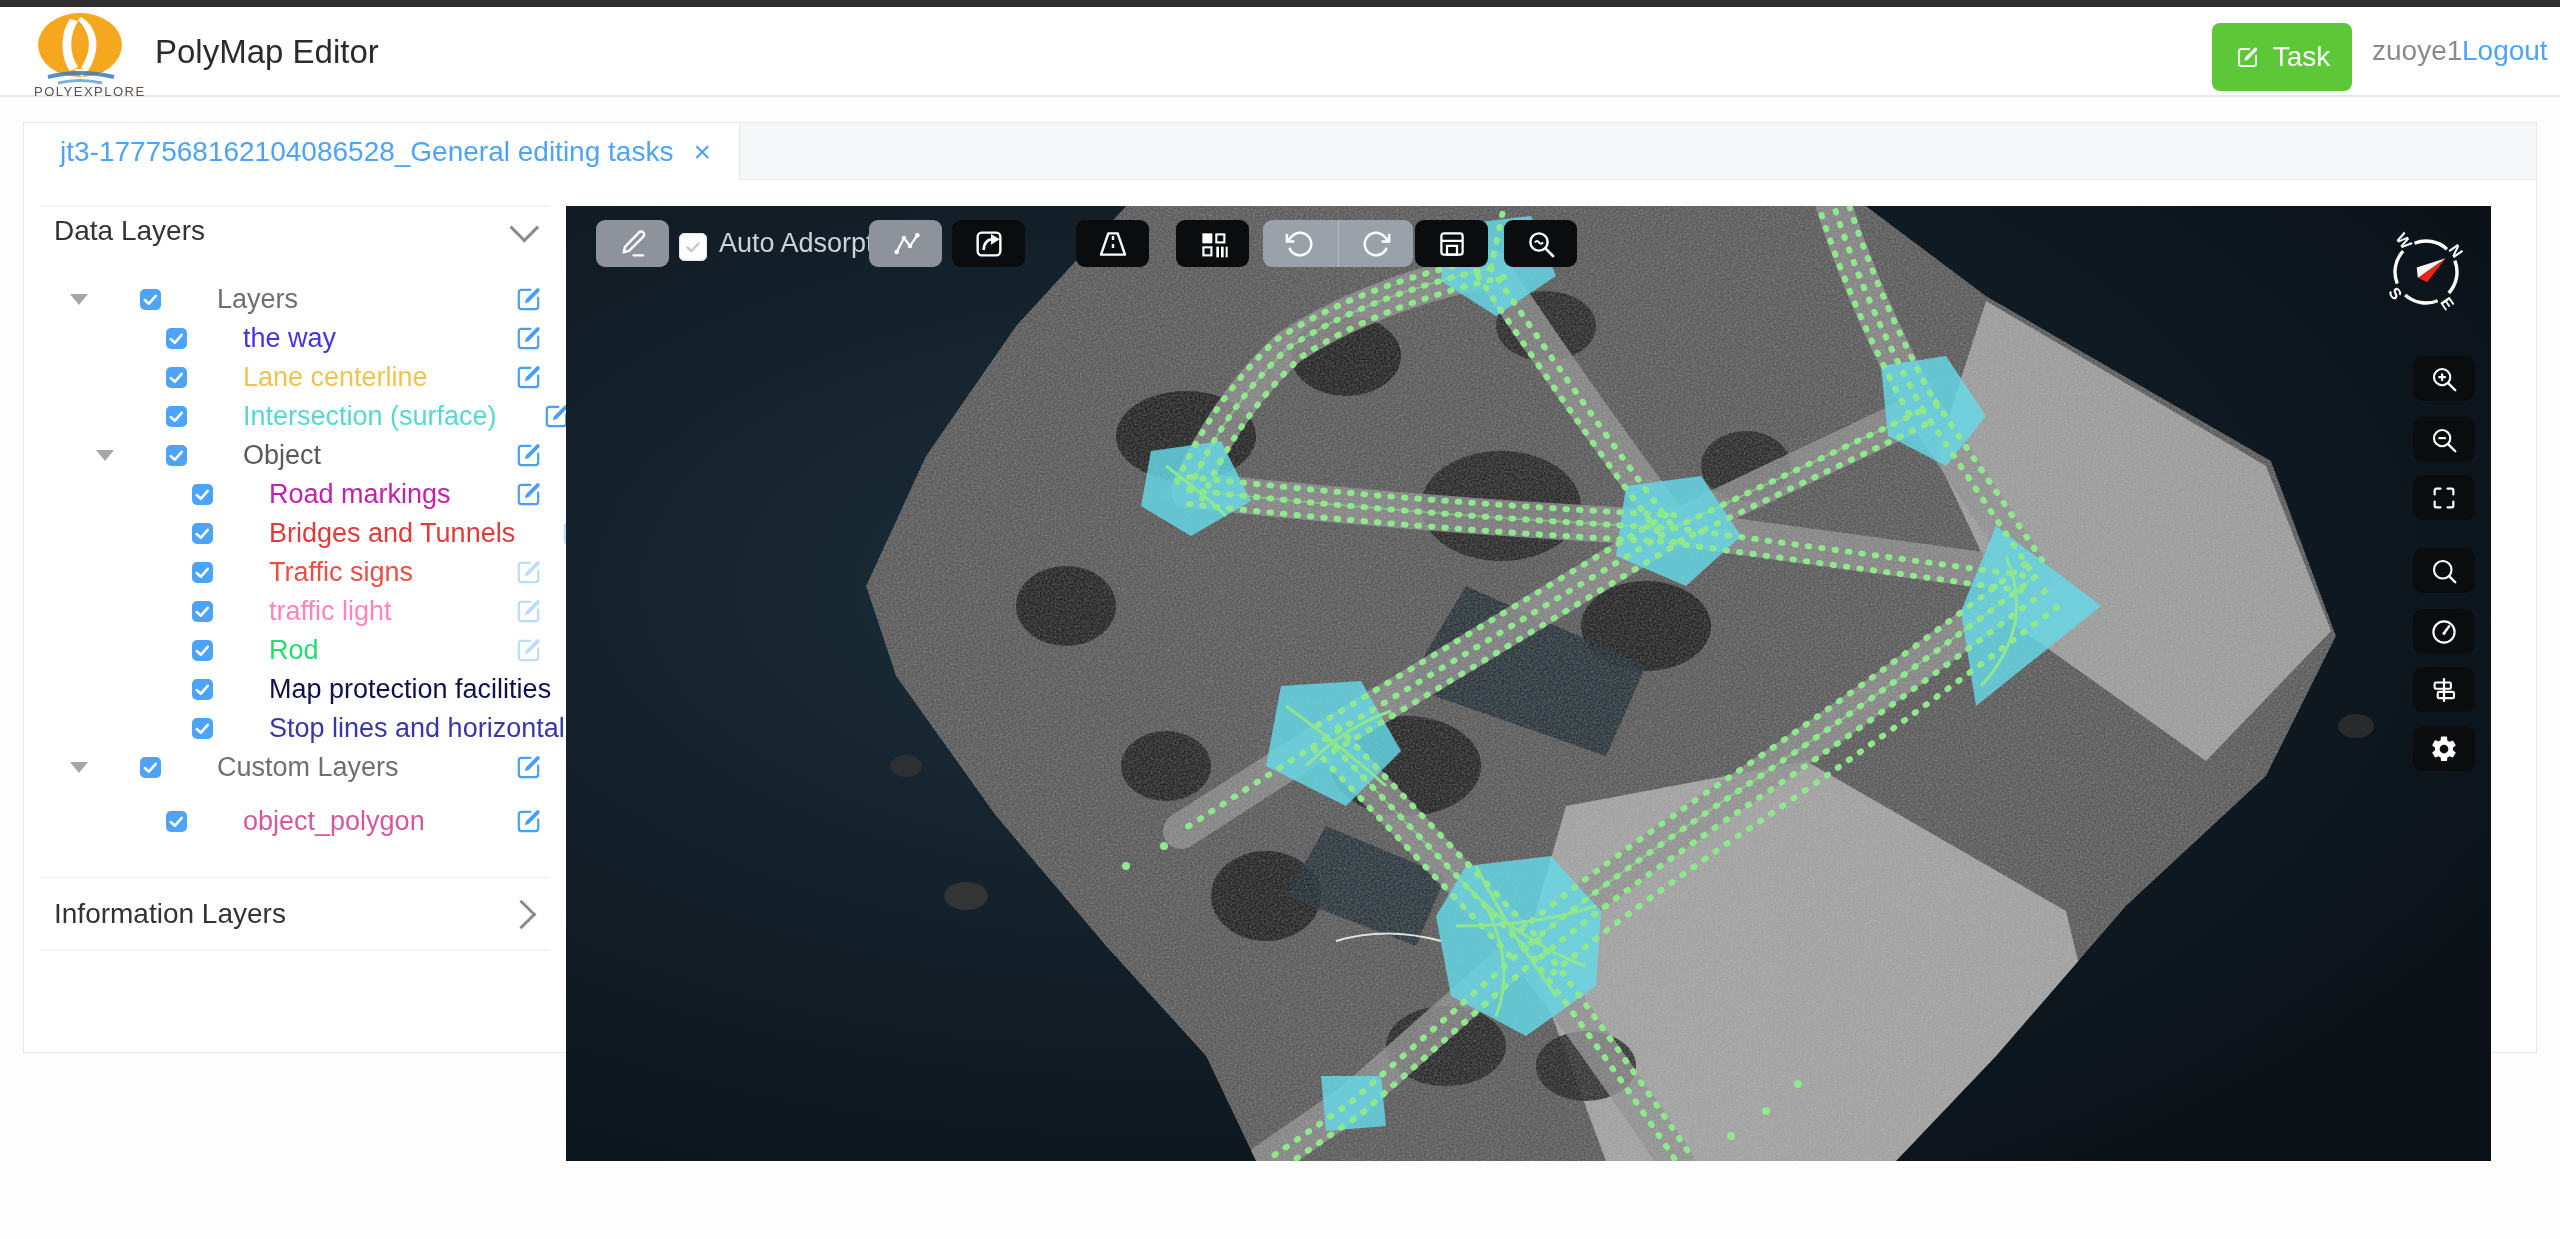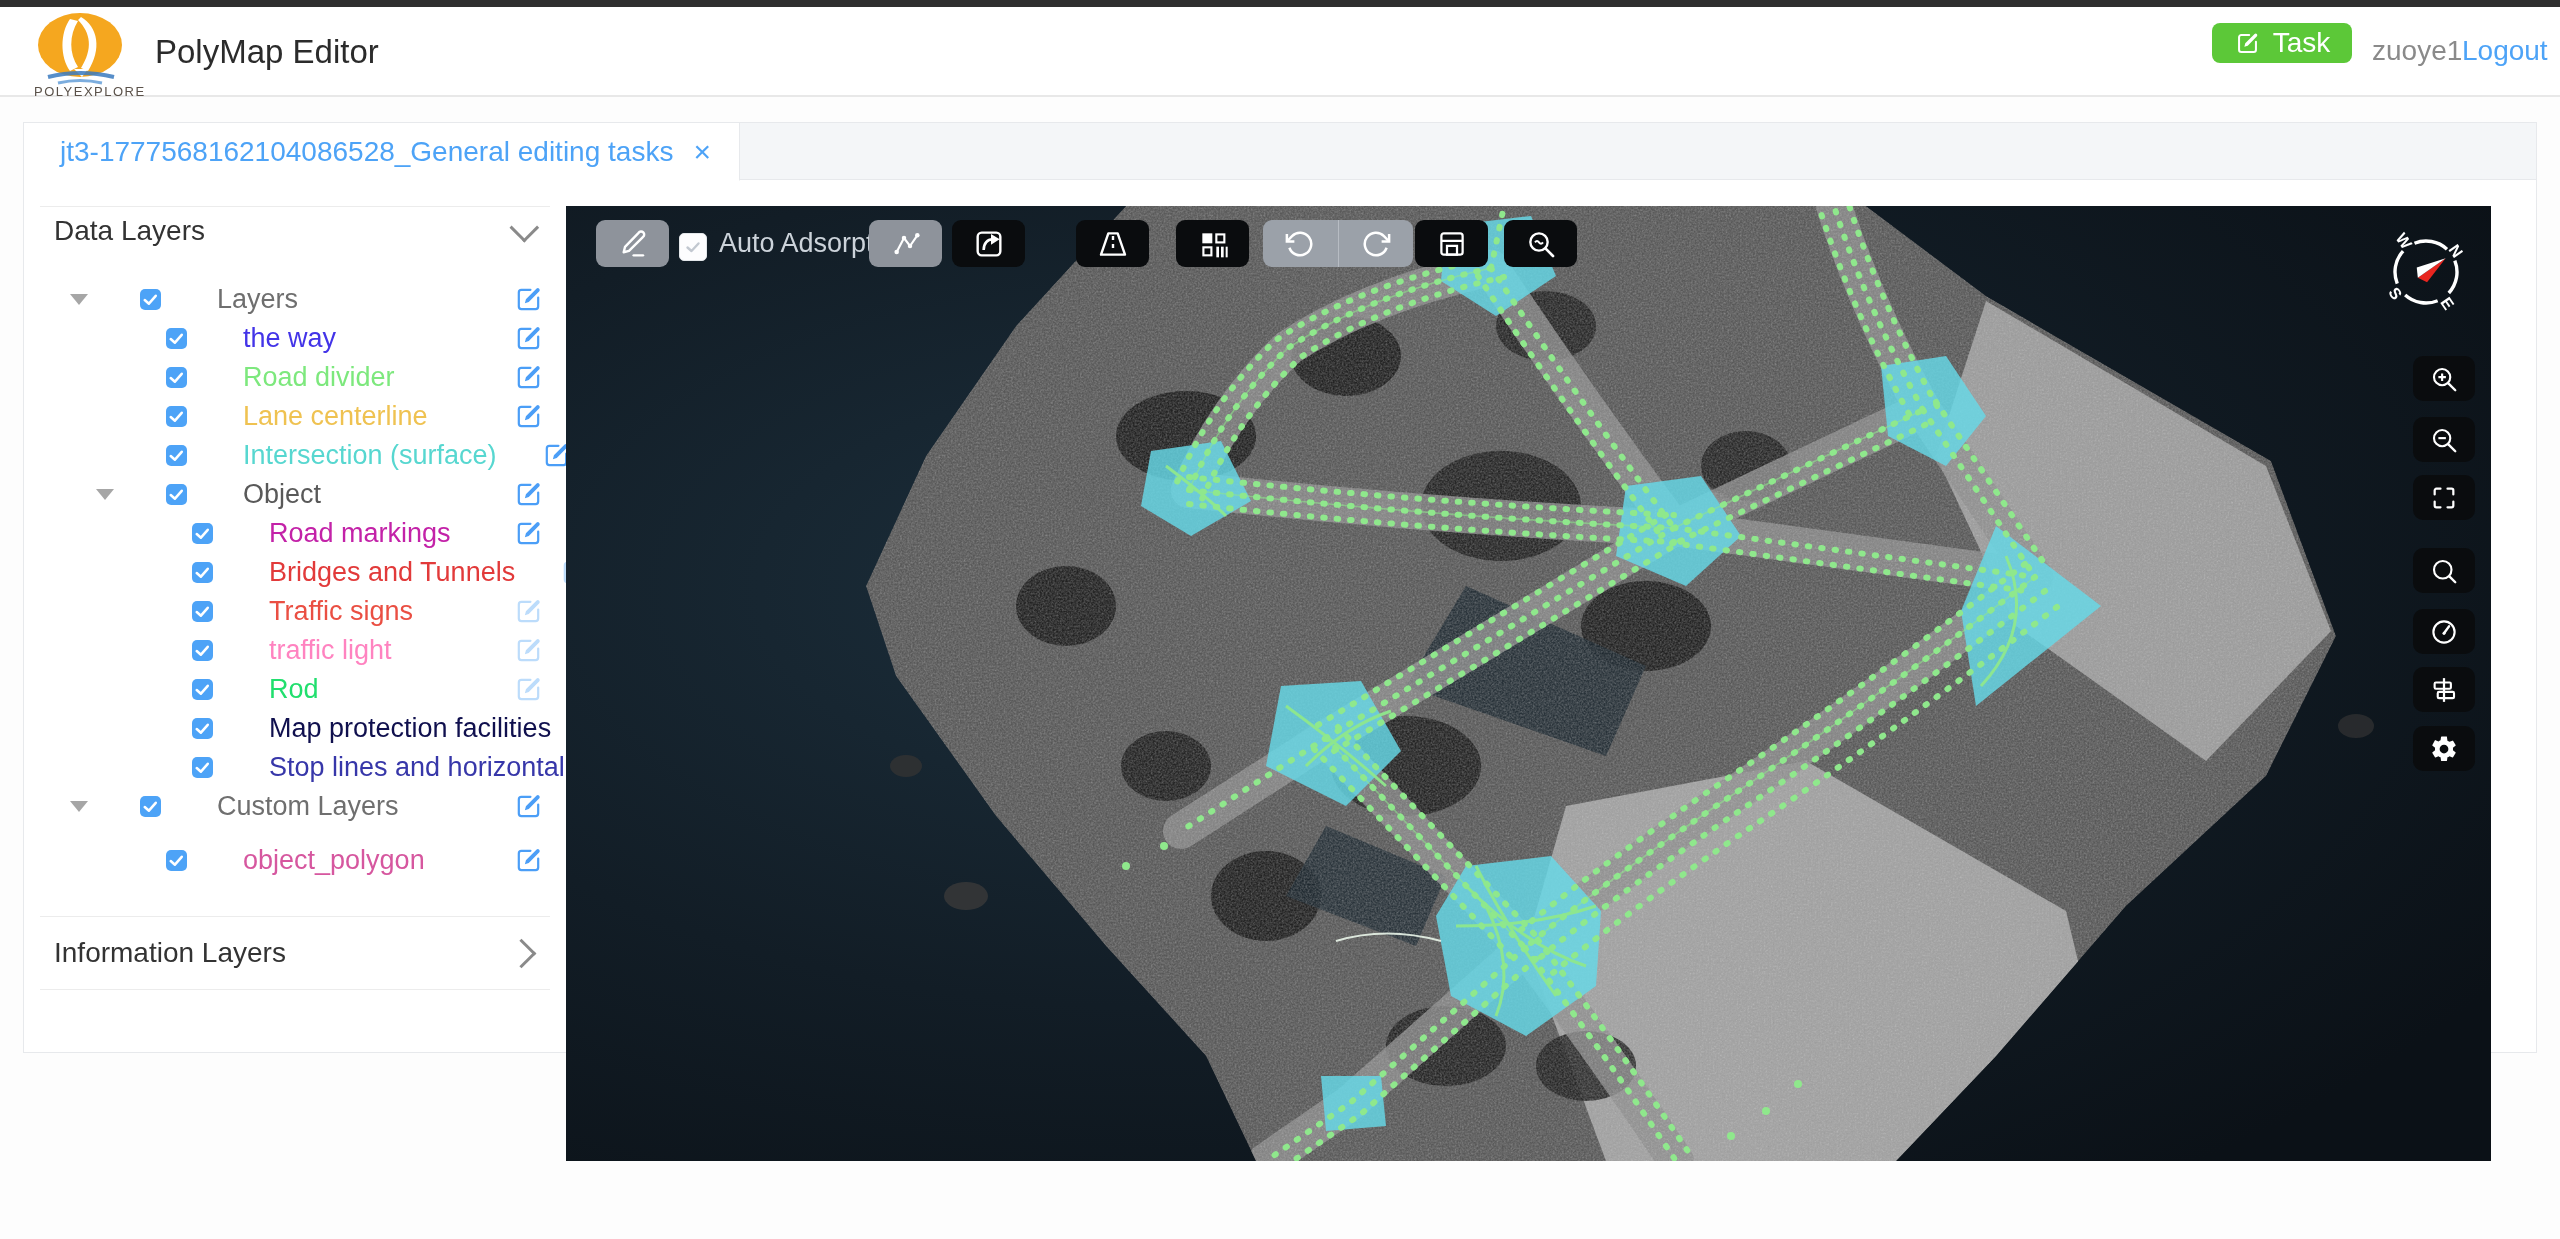--- a/index.html
+++ b/index.html
@@ -2,21 +2,21 @@
 <html style="--accent: #4da3f7; --green-btn: #5cc838; --line-green: #8fe88c; --cyan: #66d9e8; --needle-red: #e8251f;"><head>
 <meta charset="utf-8">
 <style>
   html,body{margin:0;padding:0;background:#fdfdfd;width:2560px;height:1239px;overflow:hidden;
     font-family:"Liberation Sans",sans-serif;-webkit-font-smoothing:antialiased;}
   
   #topstrip{position:absolute;left:0;top:0;width:2560px;height:7px;background:#2f2f2f;}
   #header{position:absolute;left:0;top:7px;width:2560px;height:88px;background:#fff;border-bottom:2px solid #e8e8e8;}
   #logo{position:absolute;left:18px;top:4px;width:200px;height:86px;}
   #app-title{position:absolute;left:155px;top:26px;font-size:33px;color:#2b2b2b;}
-  #task-btn{position:absolute;left:2212px;top:16px;width:140px;height:40px;background:var(--green-btn);
+  #task-btn{position:absolute;left:2212px;top:16px;width:140px;height:68px;background:var(--green-btn);
     border-radius:8px;color:#fff;font-size:28px;display:flex;align-items:center;justify-content:center;gap:12px;cursor:pointer;}
   #username{position:absolute;left:2372px;top:28px;font-size:28px;color:#8a8a8a;}
   #logout{position:absolute;left:2462px;top:28px;font-size:28px;color:var(--accent);cursor:pointer;}
   
   #card{position:absolute;left:23px;top:122px;width:2514px;height:931px;background:#fff;border:1px solid #e7e9ec;box-sizing:border-box;}
   #tabbar{position:absolute;left:0;top:0;width:100%;height:57px;background:#f4f6f8;border-bottom:1px solid #e7e9ec;box-sizing:border-box;display:flex;}
   #tab-active{height:57px;background:#fff;border-right:1px solid #e7e9ec;border-bottom:1px solid #fff;box-sizing:content-box;
     display:flex;align-items:center;padding:0 28px 0 36px;gap:20px;cursor:pointer;}
   #tab-active .tab-label{font-size:28px;color:var(--accent);white-space:nowrap;}
   #tab-active .tab-close{font-size:30px;color:var(--accent);line-height:1;cursor:pointer;}
@@ -128,35 +128,20 @@
               </svg>
             </span>
           </div>
           <div class="trow" style="padding-left: 56px;">
             <span class="caret-sp"></span>
             <span class="cb">
               <svg width="21" height="21" viewBox="0 0 20 20">
   <polyline points="4.5,10.5 8.5,14 15,6.5" fill="none" stroke="#fff" stroke-width="2.4" stroke-linecap="round" stroke-linejoin="round"></polyline>
               </svg>
             </span>
-            <span class="tlabel" style="color:#7de87d">Road divider</span>
-            <span class="editbtn">
-              <svg width="31" height="31" viewBox="0 0 24 24">
-  <path d="M13.5 4.5 H6.5 a2 2 0 0 0 -2 2 V17.5 a2 2 0 0 0 2 2 h11 a2 2 0 0 0 2 -2 V10.5" fill="none" stroke="#4b9ef7" stroke-width="1.7" stroke-linecap="round"></path>
-  <path d="M10 11.8 L18.3 3.5 a1.5 1.5 0 0 1 2.1 2.1 L12.2 14 l-3 .9 z" fill="#4b9ef7"></path>
-              </svg>
-            </span>
-          </div>
-          <div class="trow" style="padding-left: 56px;">
-            <span class="caret-sp"></span>
-            <span class="cb">
-              <svg width="21" height="21" viewBox="0 0 20 20">
-  <polyline points="4.5,10.5 8.5,14 15,6.5" fill="none" stroke="#fff" stroke-width="2.4" stroke-linecap="round" stroke-linejoin="round"></polyline>
-              </svg>
-            </span>
             <span class="tlabel" style="color:#efc251">Lane centerline</span>
             <span class="editbtn">
               <svg width="31" height="31" viewBox="0 0 24 24">
   <path d="M13.5 4.5 H6.5 a2 2 0 0 0 -2 2 V17.5 a2 2 0 0 0 2 2 h11 a2 2 0 0 0 2 -2 V10.5" fill="none" stroke="#4b9ef7" stroke-width="1.7" stroke-linecap="round"></path>
   <path d="M10 11.8 L18.3 3.5 a1.5 1.5 0 0 1 2.1 2.1 L12.2 14 l-3 .9 z" fill="#4b9ef7"></path>
               </svg>
             </span>
           </div>
           <div class="trow" style="padding-left: 56px;">
             <span class="caret-sp"></span>

